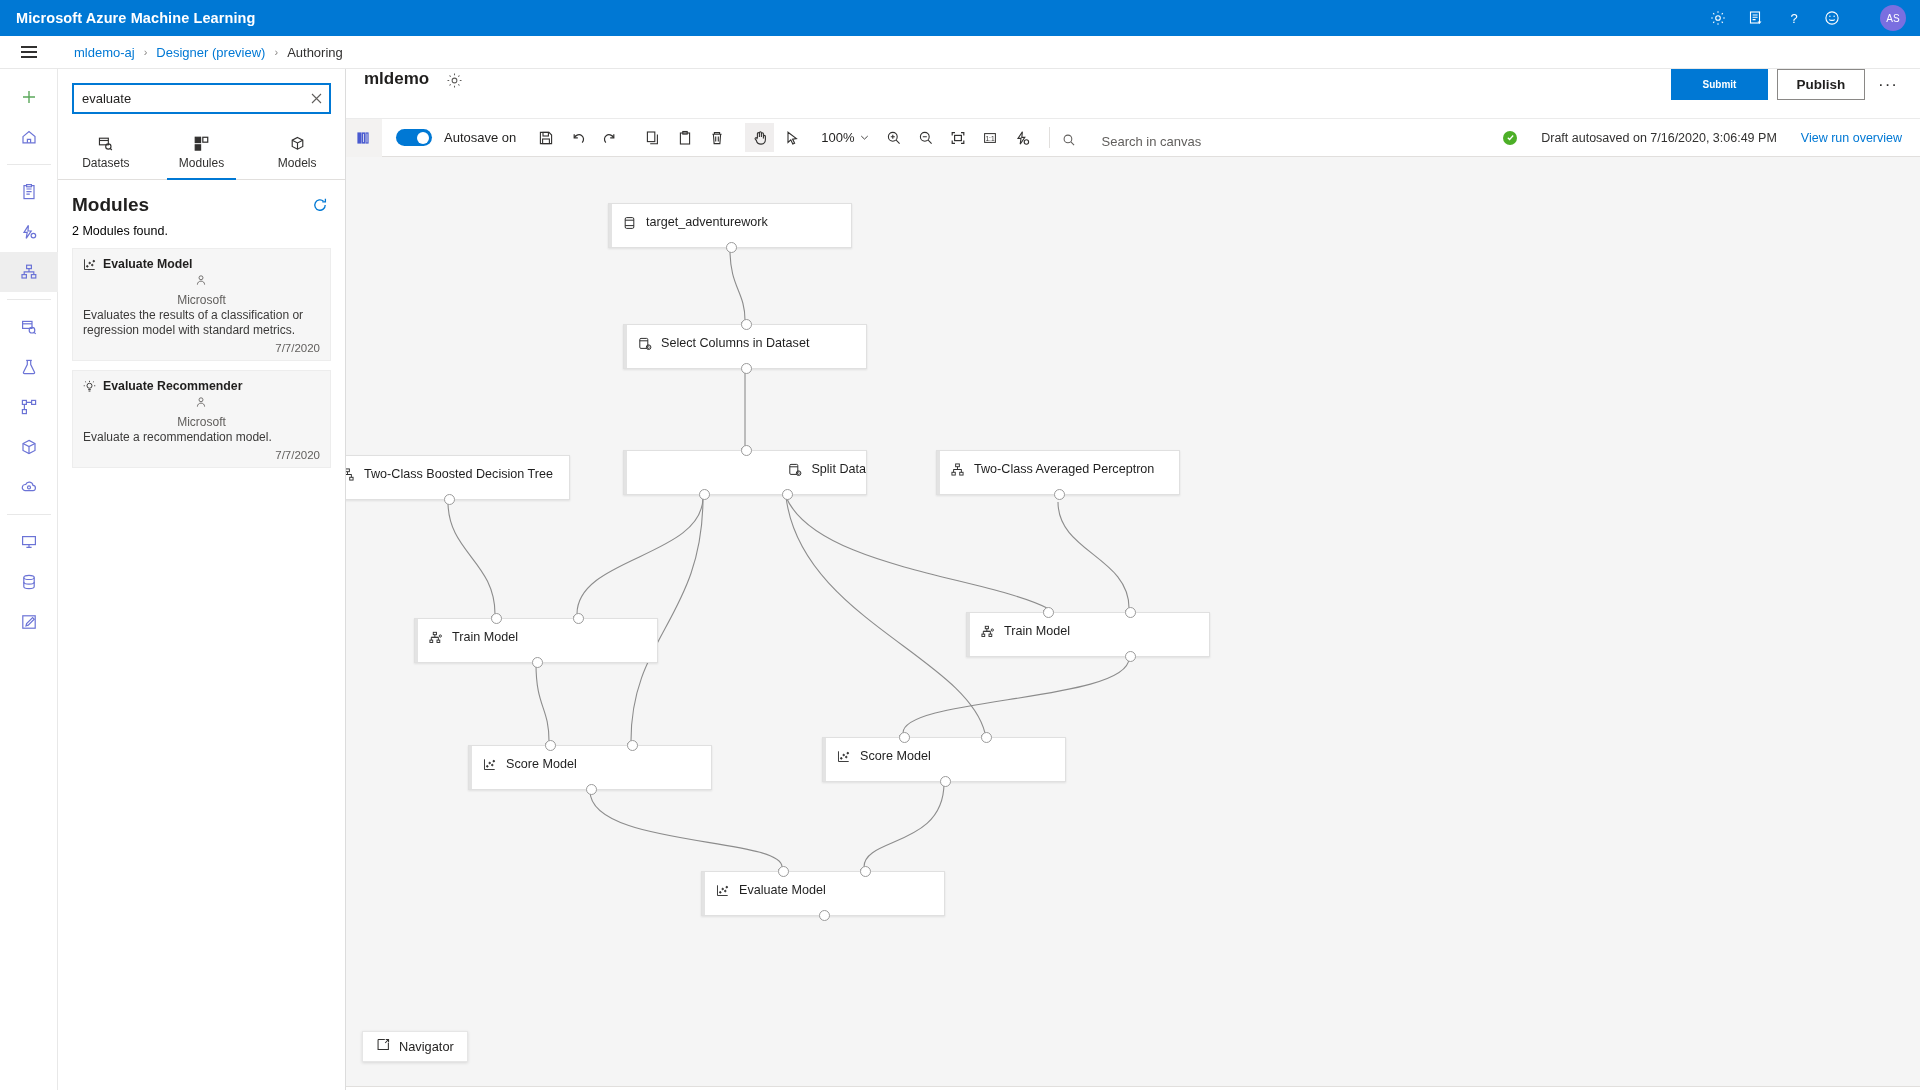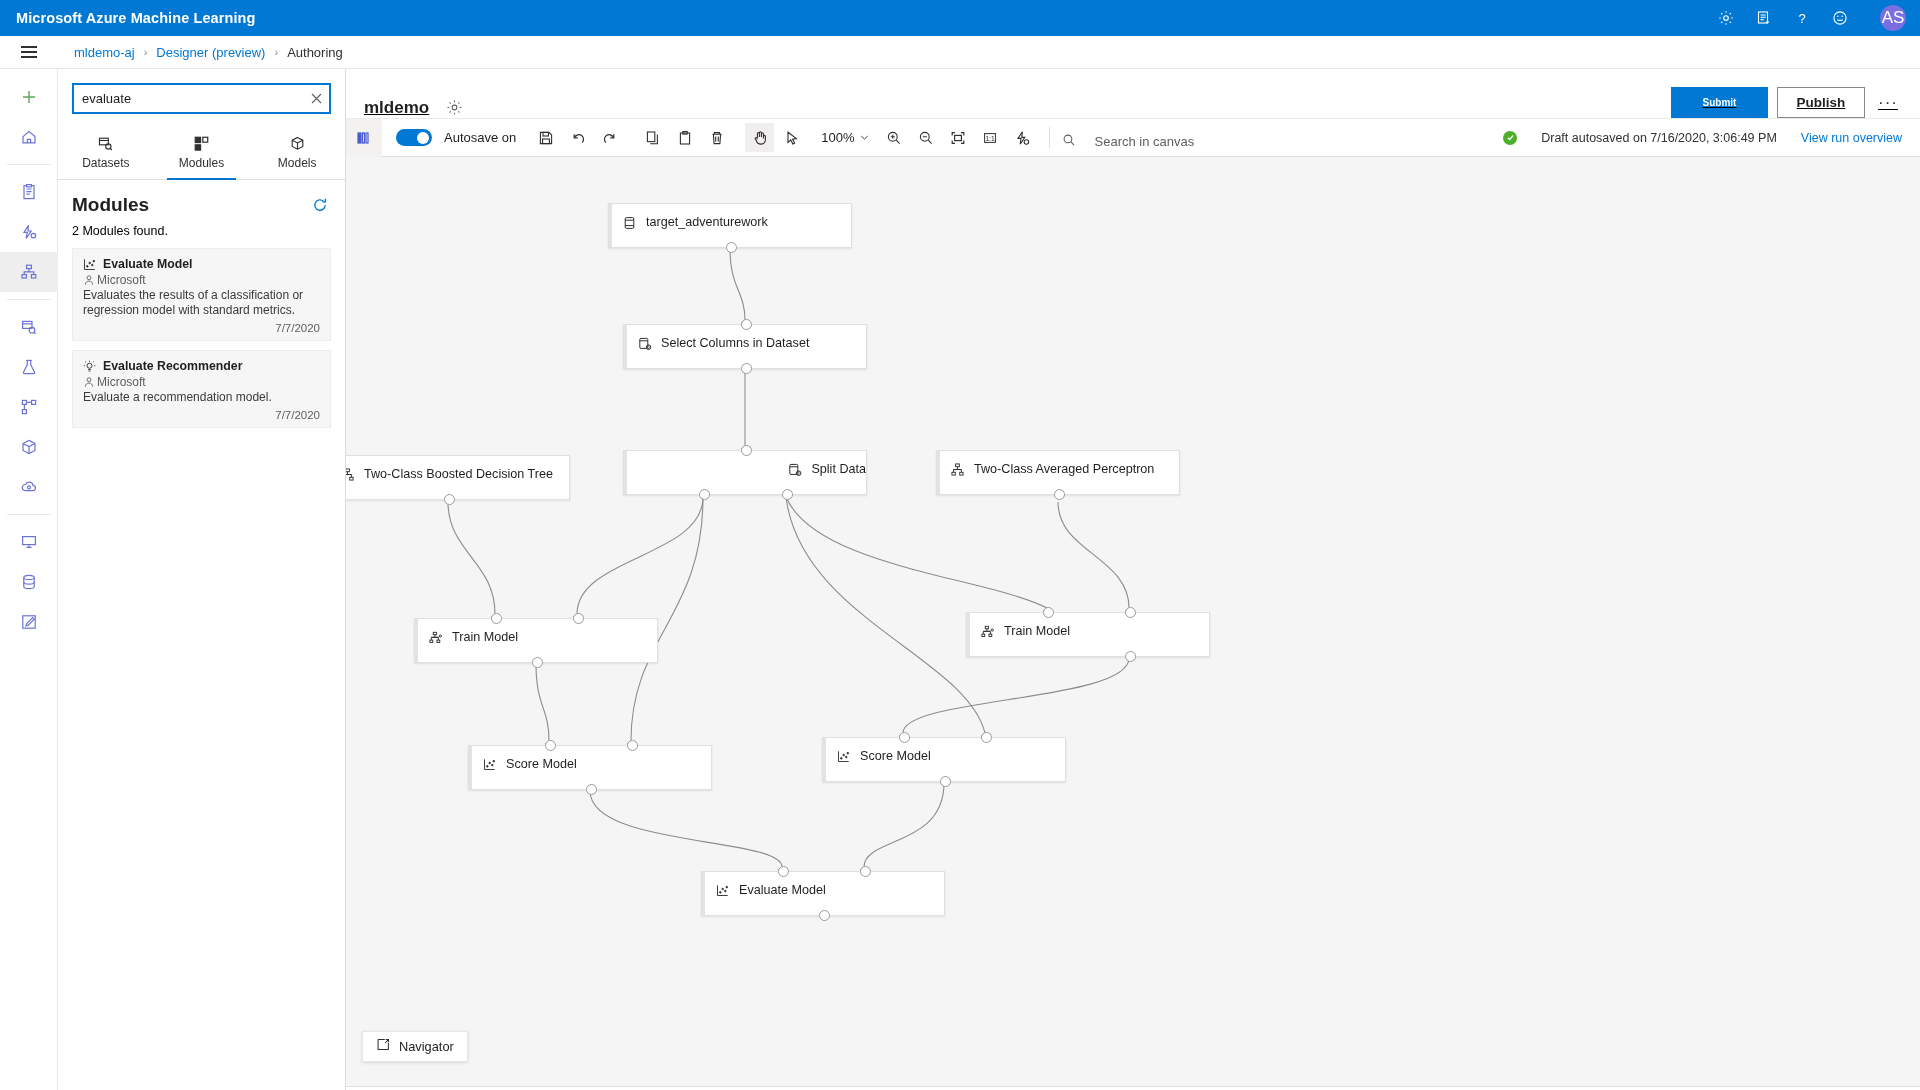--- a/index.html
+++ b/index.html
@@ -21,23 +21,23 @@
   }
   .topbar-right {
     margin-left: auto; display: flex; align-items: center; gap: 18px; padding-right: 14px;
   }
   .topbar-right .ticon {
     width: 20px; height: 20px; display: flex; align-items: center; justify-content: center;
     color: #fff; cursor: pointer;
   }
   .avatar {
     width: 26px; height: 26px; border-radius: 50%;
-    background: #7a6fe0; color: #fff; font-size: 17px;
+    background: #7a6fe0; color: #fff; font-size: 10px;
     display: flex; align-items: center; justify-content: center; cursor: pointer;
-    margin-left: 12px;
+    margin-left: 20px;
   }
 
   
   .crumbbar {
     position: absolute; left: 0; top: 36px; width: 1920px; height: 33px;
     background: #fff; border-bottom: 1px solid #e8e8e8;
     display: flex; align-items: center;
   }
   .hamburger {
     width: 58px; height: 33px; display: flex; align-items: center; justify-content: center;
@@ -109,31 +109,30 @@
   }
   .found { font-size: 12.5px; color: #000000; padding: 8px 14px 10px 14px; }
   .cards { padding: 0 14px; }
   .card {
     background: #f6f6f6; border: 1px solid #ededed; padding: 8px 10px 6px 10px;
     margin-bottom: 9px; cursor: pointer; position: relative;
   }
   .card-title-row { display: flex; align-items: center; gap: 6px; }
   .card-ico { width: 14px; height: 14px; display: flex; align-items: center; color: #323130; }
   .card-title { font-size: 12.3px; font-weight: bold; color: #201f1e; }
-  .card-author-row { display: flex; align-items: center; margin-top: 2px; }
+  .card-author-row { display: flex; align-items: center; gap: 6px; margin-top: 2px; flex-direction: column; }
   .card-author { font-size: 12px; color: #605e5c; }
   .card-desc { font-size: 12px; color: #3b3a39; line-height: 15px; margin-top: 1px; }
   .card-date { font-size: 11.5px; color: #605e5c; text-align: right; margin-top: 4px; }
 
   
   .dsgn-head {
     position: absolute; left: 346px; top: 69px; width: 1574px; height: 50px;
-    background: #fff; display: flex; align-items: flex-end; padding: 0 18px;
+    background: #fff; display: flex; align-items: flex-start; padding: 0 18px;
     border-bottom: 1px solid #ebebeb;
-    text-decoration: underline;
   }
   .pipeline-name { font-size: 17px; font-weight: bold; color: #201f1e; }
   .gear-btn {
     margin-left: 14px; width: 22px; height: 22px; cursor: pointer;
     display: flex; align-items: center; justify-content: center; color: #605e5c;
   }
   .dsgn-head-right { margin-left: auto; display: flex; align-items: center; gap: 9px; }
   .btn-primary {
     background: #0078d4; color: #fff; border: 0; height: 31px; min-width: 97px;
     font-size: 10px; font-weight: bold; cursor: pointer;
@@ -173,21 +172,21 @@
     width: 29px; height: 29px; display: flex; align-items: center; justify-content: center;
     cursor: pointer; color: #323130;
   }
   .tb-btn.active { background: #f0eeee; }
   .tb-gap { width: 8px; }
   .zoom-val {
     font-size: 13px; color: #201f1e; display: flex; align-items: center; gap: 5px;
     cursor: pointer; margin: 0 8px 0 12px; white-space: nowrap;
   }
   .tb-divider { width: 1px; height: 21px; background: #e1dfdd; margin: 0 9px; }
-  .canvas-search { display: flex; align-items: center; gap: 19px; cursor: text; margin-top: 8px; }
+  .canvas-search { display: flex; align-items: center; gap: 26px; cursor: text; margin-top: 8px; }
   .canvas-search .cs-txt { font-size: 13px; color: #605e5c; }
   .tb-right {
     margin-left: auto; display: flex; align-items: center; gap: 24px; padding-right: 18px;
   }
   .saved-txt { font-size: 12.5px; color: #323130; white-space: nowrap; }
   .run-link { font-size: 12.5px; color: #0078d4; cursor: pointer; white-space: nowrap; }
   .check-ico {
     width: 14px; height: 14px; border-radius: 50%; background: #4caf27;
     display: flex; align-items: center; justify-content: center; color: #fff; font-size: 9px;
   }

